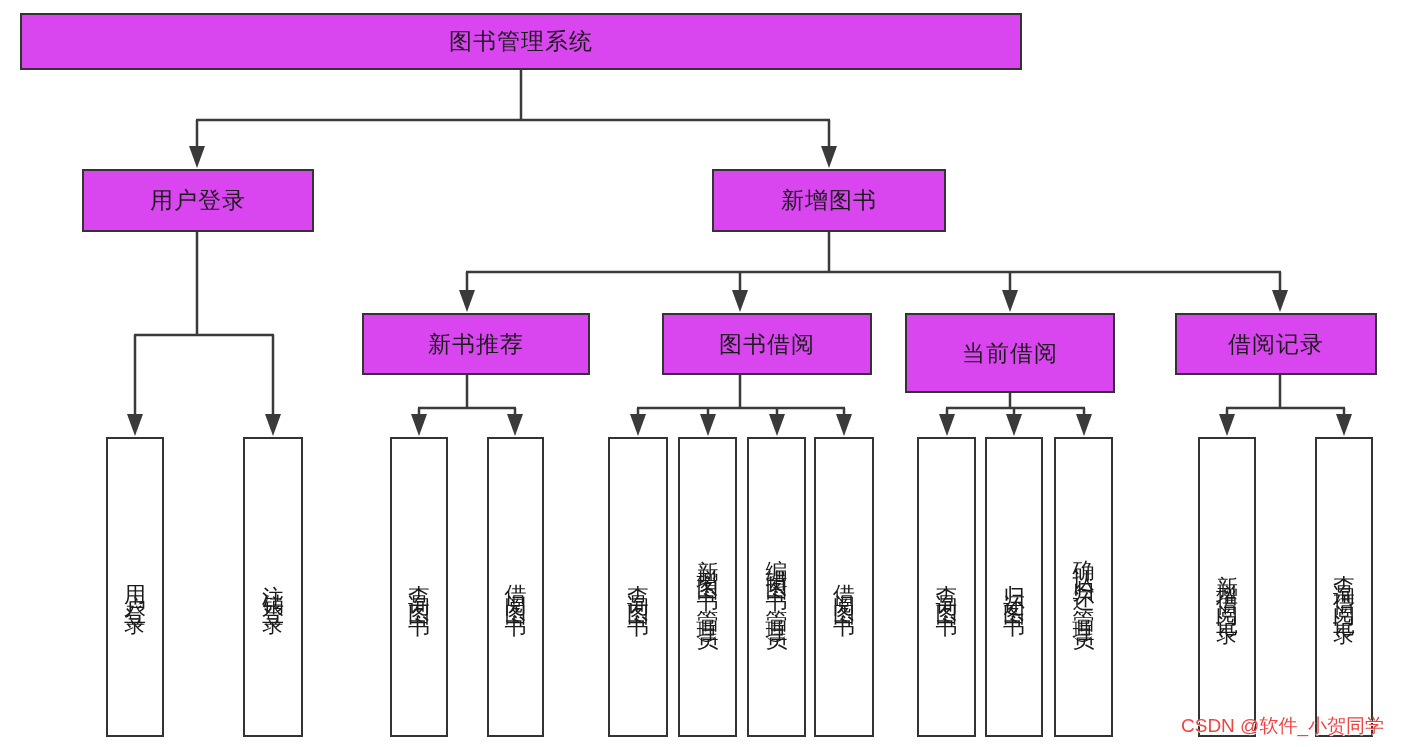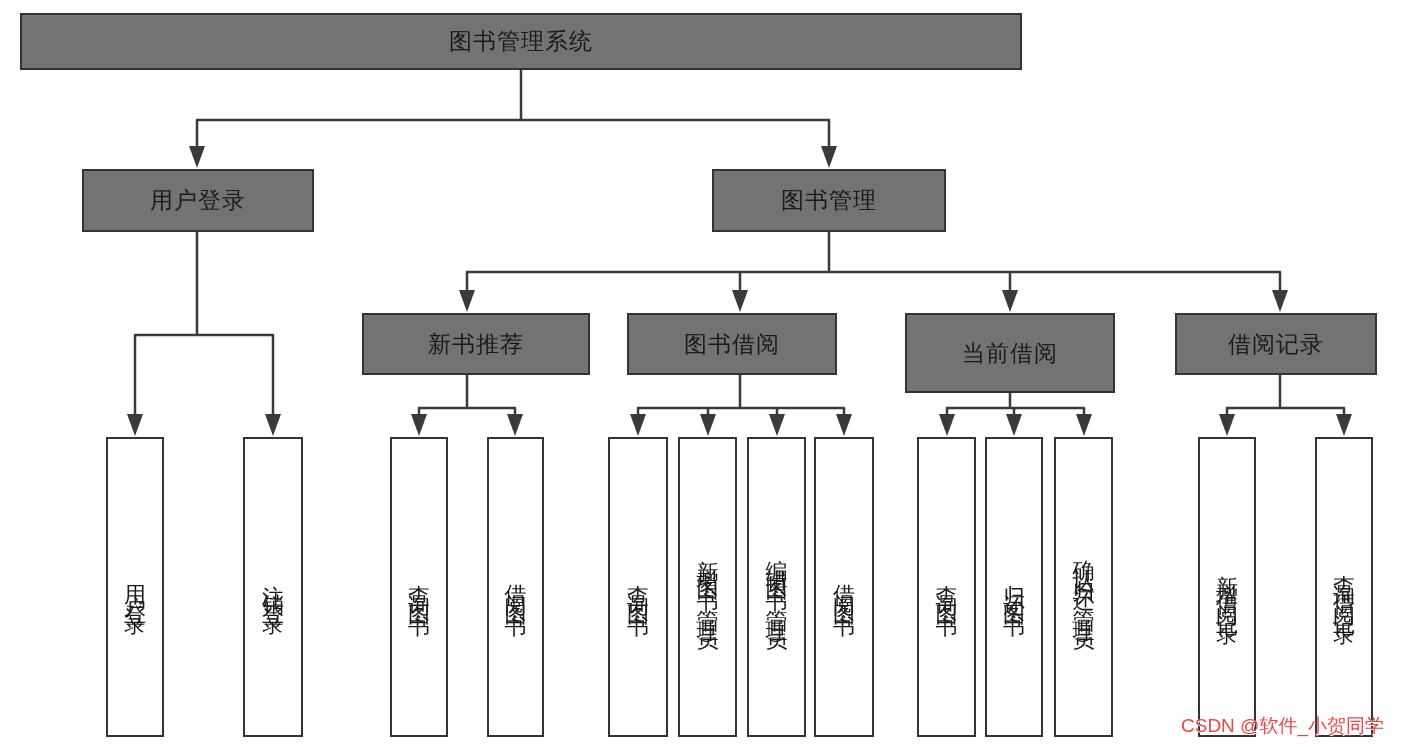--- a/index.html
+++ b/index.html
@@ -17,21 +17,21 @@
   }
   svg.connectors {
     position: absolute;
     left: 0; top: 0;
     width: 1405px; height: 747px;
     pointer-events: none;
   }
   .hnode {
     position: absolute;
     box-sizing: border-box;
-    background: #737373;
+    background: #d946ef;
     border: 2px solid #333333;
     display: flex;
     align-items: center;
     justify-content: center;
     font-size: 23px;
     color: #1a1a1a;
     letter-spacing: 1px;
     white-space: nowrap;
   }
   .vnode {
@@ -108,27 +108,27 @@
   </svg>
 
   <div class="hnode" style="left:20px;top:13px;width:1002px;height:57px">
     <span>图书管理系统</span>
   </div>
 
   <div class="hnode" style="left:82px;top:169px;width:232px;height:63px">
     <span>用户登录</span>
   </div>
   <div class="hnode" style="left:712px;top:169px;width:234px;height:63px">
-    <span>图书管理</span>
+    <span>新增图书</span>
   </div>
 
   <div class="hnode" style="left:362px;top:313px;width:228px;height:62px">
     <span>新书推荐</span>
   </div>
-  <div class="hnode" style="left:627px;top:313px;width:210px;height:62px">
+  <div class="hnode" style="left:662px;top:313px;width:210px;height:62px">
     <span>图书借阅</span>
   </div>
   <div class="hnode" style="left:905px;top:313px;width:210px;height:80px">
     <span>当前借阅</span>
   </div>
   <div class="hnode" style="left:1175px;top:313px;width:202px;height:62px">
     <span>借阅记录</span>
   </div>
 
   <div class="vnode" style="left:106px;width:58px">

